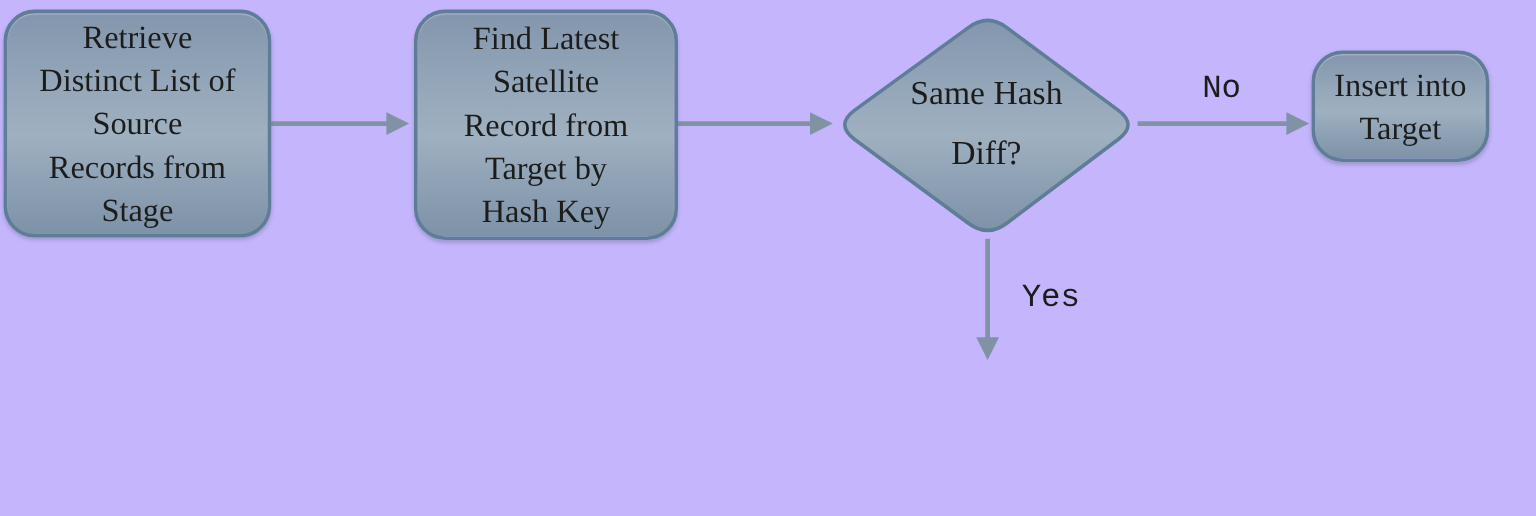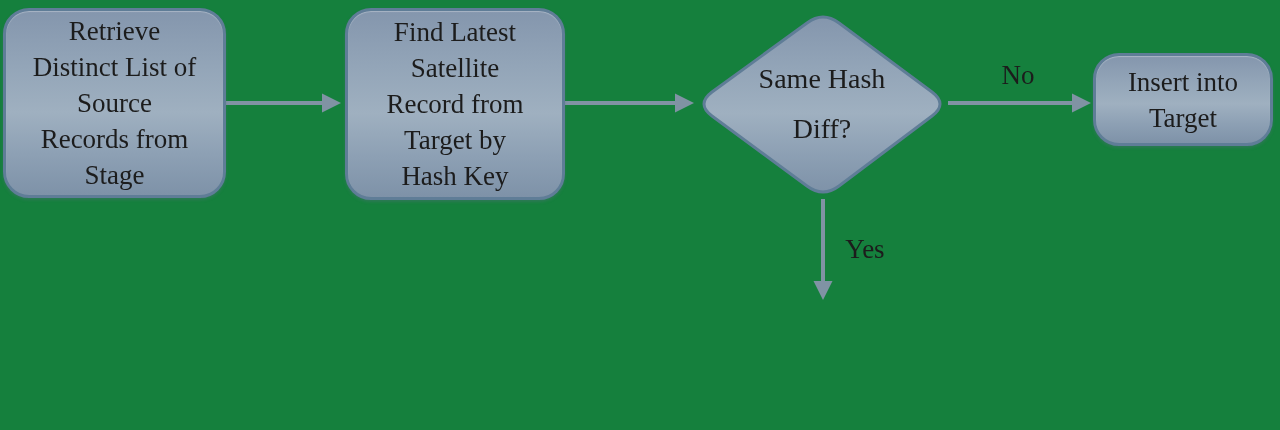--- a/index.html
+++ b/index.html
@@ -4,21 +4,21 @@
 <style>
   html, body {
     margin: 0;
     padding: 0;
     background: #ffffff;
   }
   .canvas {
     position: relative;
     width: 1280px;
     height: 430px;
-    background: #15803d;
+    background: #c4b5fd;
     font-family: "Liberation Serif", "DejaVu Serif", serif;
     color: #1c1c1c;
     overflow: hidden;
   }
   .layer {
     position: absolute;
     left: 0;
     top: 0;
     width: 1280px;
     height: 430px;
@@ -35,43 +35,44 @@
     justify-content: center;
     text-align: center;
     font-size: 27px;
     line-height: 36px;
   }
   .node .label, .diamond-label .label {
     white-space: pre-line;
   }
   #node-retrieve { left: 3px;    top: 8px;   width: 223px; height: 190px; }
   #node-find     { left: 345px;  top: 8px;   width: 220px; height: 192px; }
-  #node-insert   { left: 1093px; top: 53px;  width: 180px; height: 93px;  }
+  #node-insert   { left: 1093px; top: 42px;  width: 148px; height: 93px;  }
   #node-drop     { left: 728px;  top: 302px; width: 186px; height: 115px; }
   .diamond-label {
     position: absolute;
     left: 712px;
     top: 58px;
     width: 220px;
     height: 92px;
     display: flex;
     align-items: center;
     justify-content: center;
     text-align: center;
     font-size: 28px;
     line-height: 50px;
   }
   .edge-label {
     position: absolute;
     font-size: 27px;
     line-height: 30px;
     color: #1c1c1c;
+    font-family: Liberation Mono, monospace;
   }
   #edge-label-no  { left: 985px; top: 60px; width: 66px; text-align: center; }
-  #edge-label-yes { left: 830px; top: 234px; width: 70px; text-align: center; }
+  #edge-label-yes { left: 830px; top: 234px; width: 70px; text-align: right; }
 </style>
 </head>
 <body>
 
 <div class="canvas">
 
   <svg class="layer" viewBox="0 0 1280 430" xmlns="http://www.w3.org/2000/svg">
     <defs>
       <linearGradient id="nodeGrad" x1="0" y1="0" x2="0" y2="1">
         <stop offset="0" stop-color="#8496ad"></stop>

